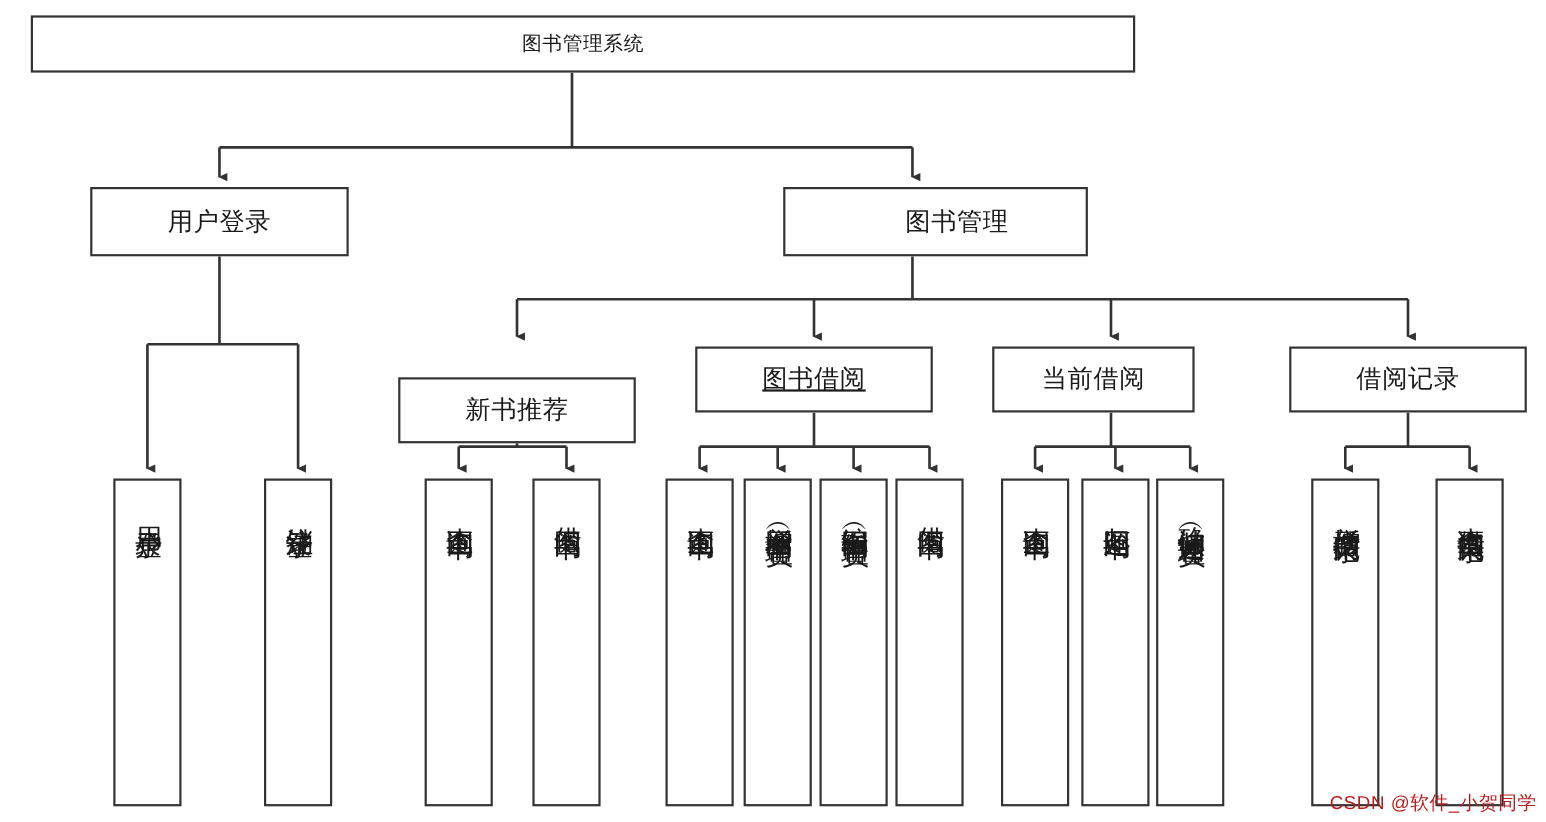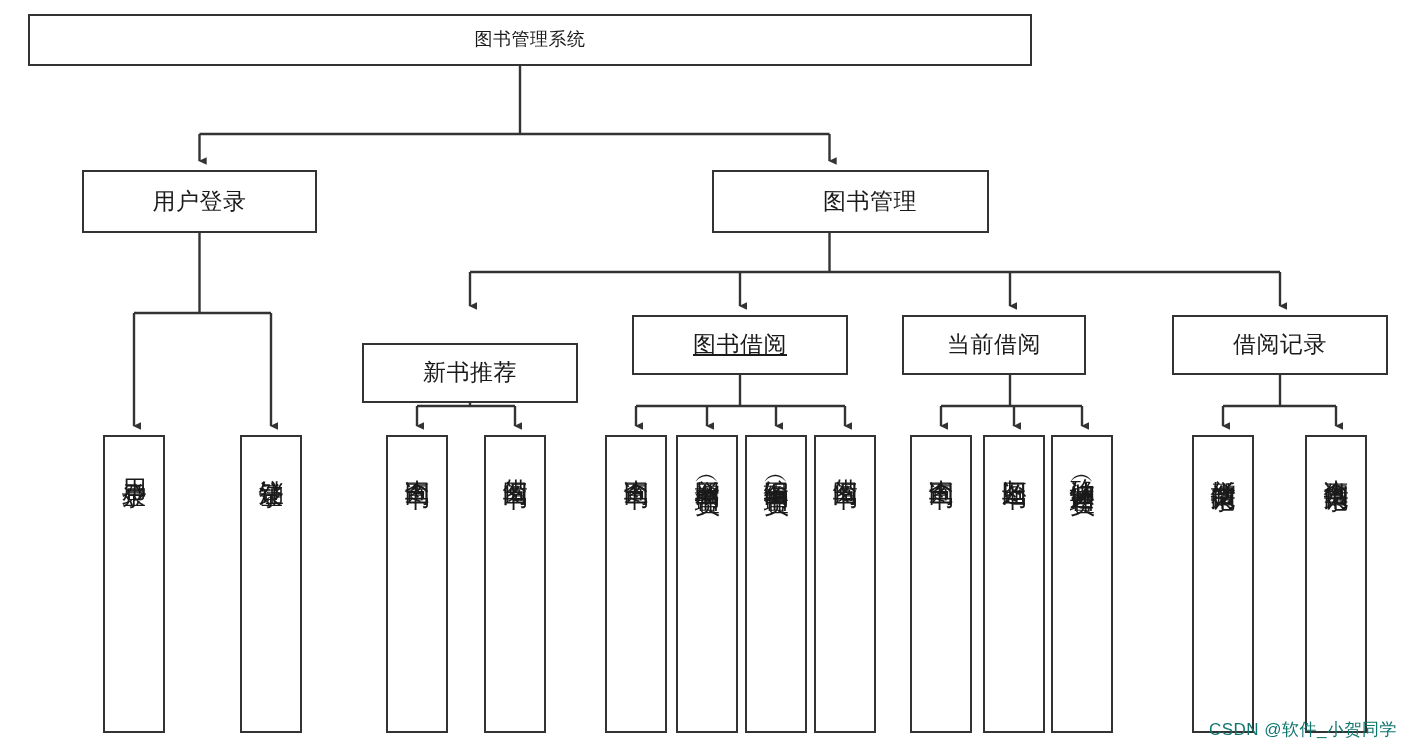--- a/index.html
+++ b/index.html
@@ -60,21 +60,21 @@
     color: #1a1a1a;
   }
   .hlabel {
     white-space: nowrap;
   }
   #watermark {
     position: absolute;
     right: 8px;
     bottom: 6px;
     font-size: 17px;
-    color: #0f766e;
+    color: #b91c1c;
     letter-spacing: 0.5px;
     white-space: nowrap;
     pointer-events: none;
   }
 </style>
 </head>
 <body>
 
 <div id="diagram-root">
 

